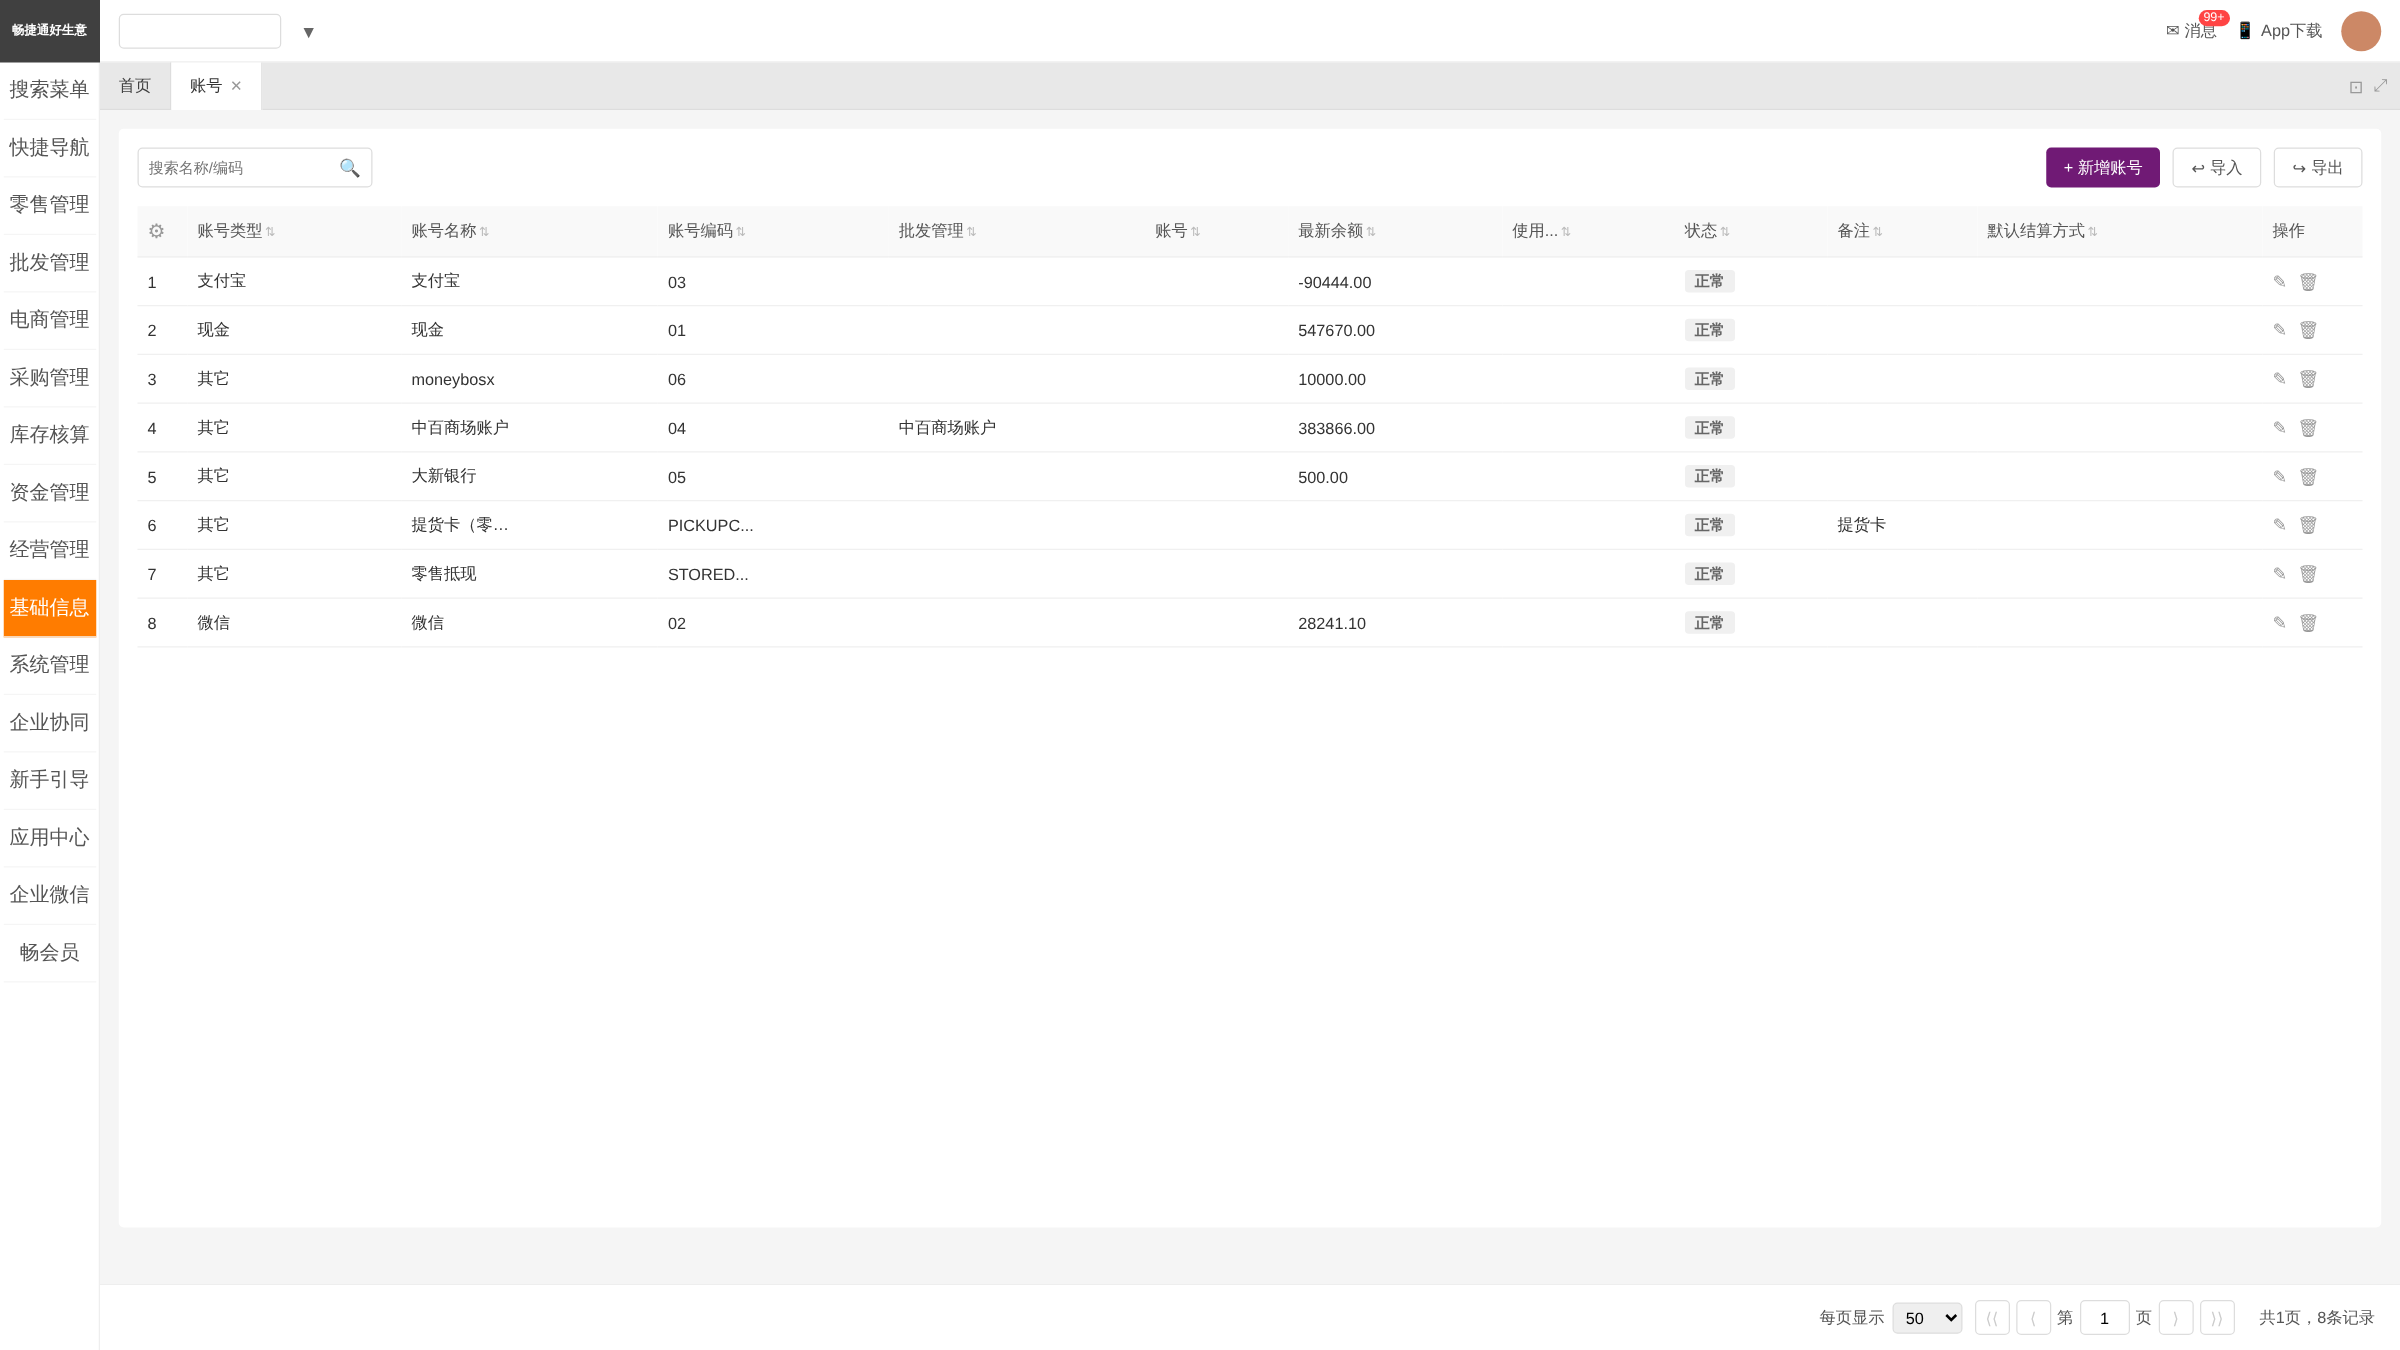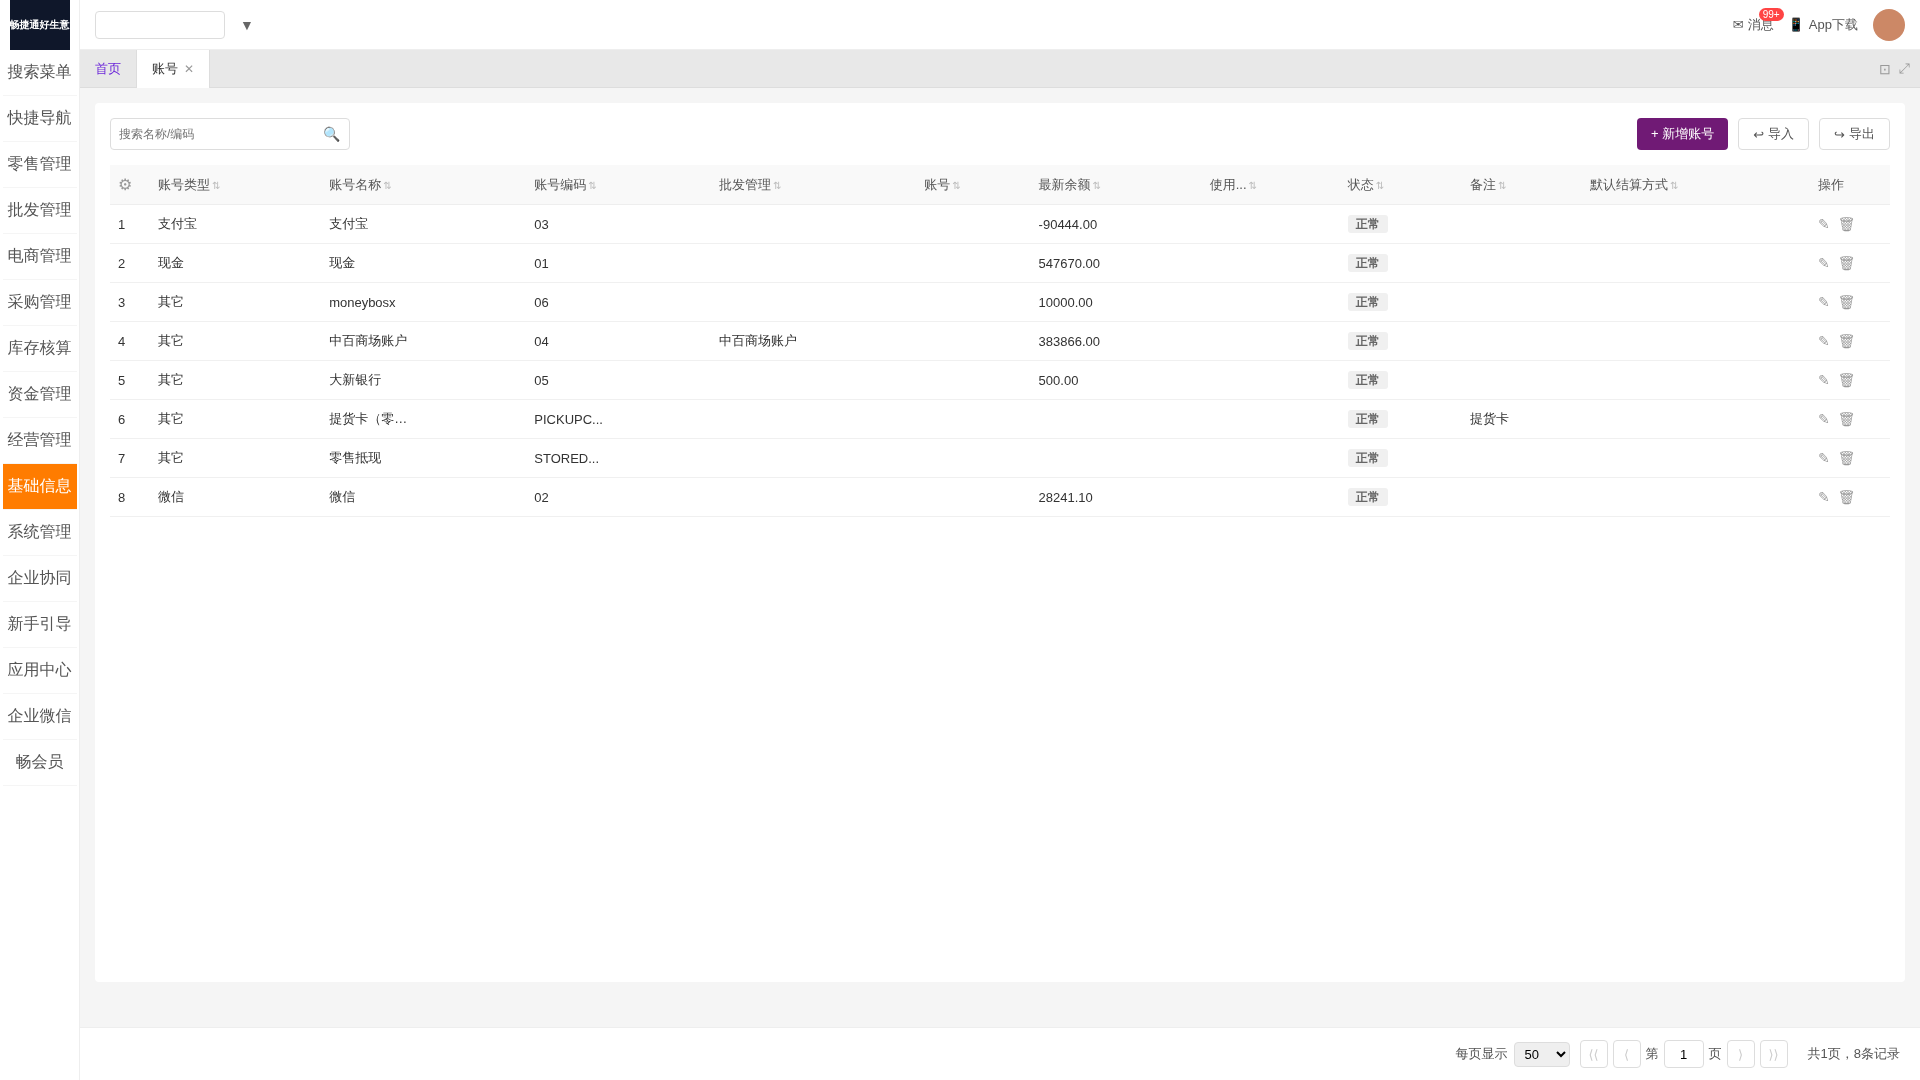--- a/index.html
+++ b/index.html
@@ -9,23 +9,23 @@
     .sidebar {
       width: 80px;
       background: #fff;
       display: flex;
       flex-direction: column;
       align-items: center;
       border-right: 1px solid #eee;
       flex-shrink: 0;
     }
     .sidebar-logo {
-      width: 60px;
+      width: 80px;
       height: 50px;
-      background: #0f172a;
+      background: #404040;
       display: flex;
       align-items: center;
       justify-content: center;
       color: white;
       font-size: 11px;
       font-weight: bold;
     }
     .sidebar-logo-text { color: white; font-size: 10px; text-align: center; line-height: 1.2; }
     .sidebar-item {
       width: 100%;
@@ -109,21 +109,21 @@
       border-bottom: 1px solid #ddd;
     }
     .tab-item {
       height: 38px;
       padding: 0 15px;
       display: flex;
       align-items: center;
       gap: 6px;
       cursor: pointer;
       font-size: 13px;
-      color: #6d28d9;
+      color: #404040;
       border-right: 1px solid #ddd;
     }
     .tab-item.active { background: #fff; color: #333; }
     .tab-close { color: #999; font-size: 12px; cursor: pointer; }
 
     
     .content {
       flex: 1;
       overflow: auto;
       padding: 15px;
@@ -142,21 +142,21 @@
       align-items: center;
       justify-content: space-between;
       margin-bottom: 15px;
     }
     .search-input-wrap {
       display: flex;
       align-items: center;
       border: 1px solid #ddd;
       border-radius: 4px;
       padding: 0 8px;
-      width: 240px;
+      width: 188px;
       height: 32px;
     }
     .search-input-wrap input {
       border: none;
       outline: none;
       font-size: 12px;
       width: 100%;
       color: #999;
     }
     .search-icon-btn { color: #999; cursor: pointer; font-size: 14px; }

